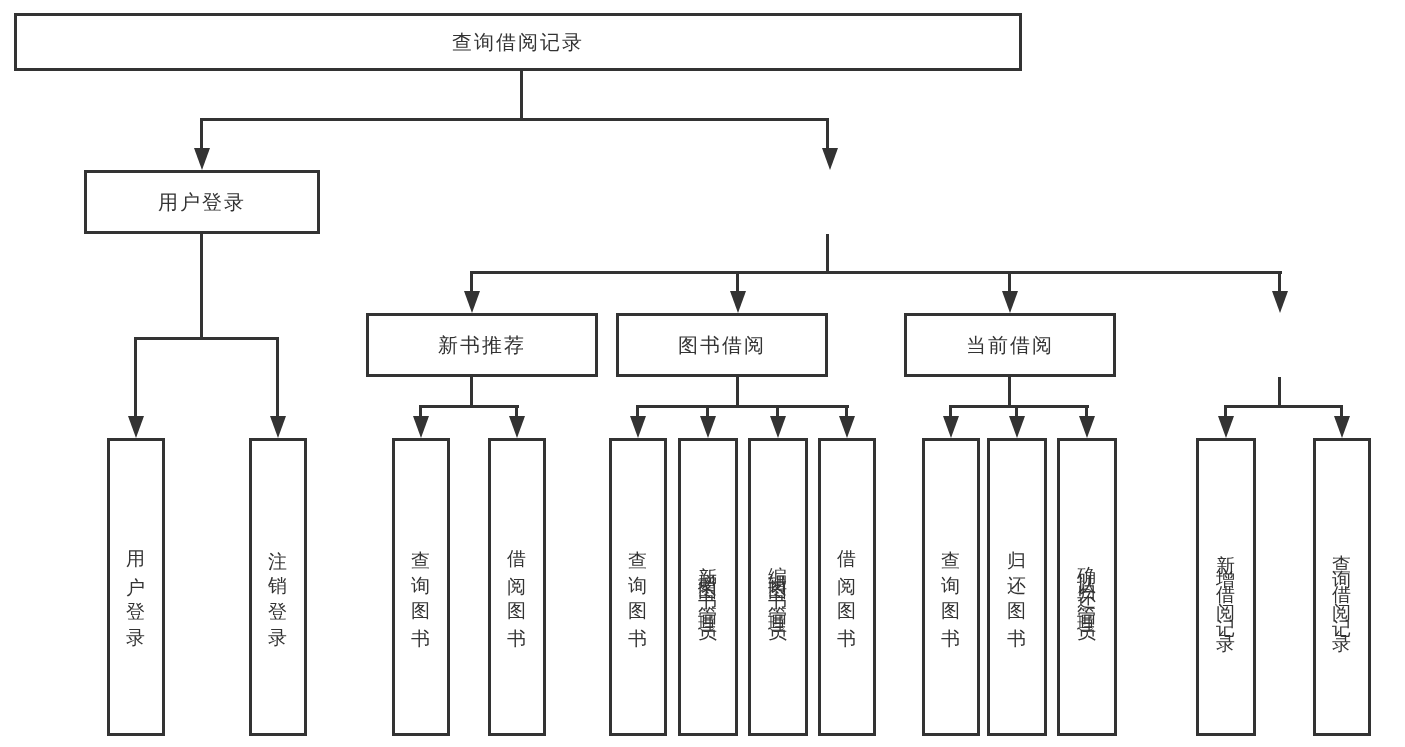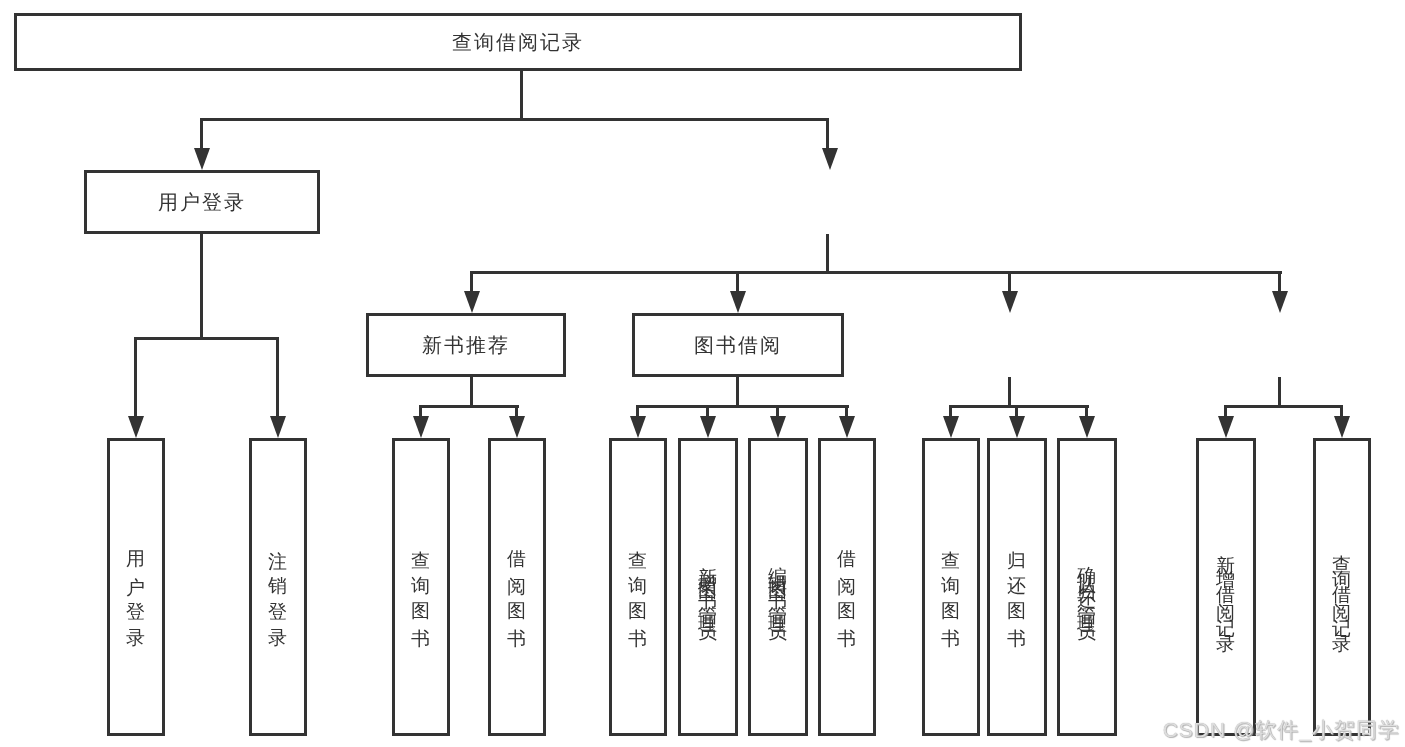--- a/index.html
+++ b/index.html
@@ -60,25 +60,28 @@
   <div class="h" style="left:470px;top:271px;width:812px;"></div>
   <div class="v" style="left:470px;top:273px;height:19px;"></div>
   <div class="v" style="left:736px;top:273px;height:19px;"></div>
   <div class="v" style="left:1008px;top:273px;height:19px;"></div>
   <div class="v" style="left:1278px;top:273px;height:19px;"></div>
   <div class="arrow" style="left:464px;top:291px;"></div>
   <div class="arrow" style="left:730px;top:291px;"></div>
   <div class="arrow" style="left:1002px;top:291px;"></div>
   <div class="arrow" style="left:1272px;top:291px;"></div>
 
-  <div class="node" style="left:366px;top:313px;width:200px;height:64px;">
+  <div class="node" style="left:366px;top:313px;width:232px;height:64px;">
     <span>新书推荐</span>
   </div>
-  <div class="node" style="left:632px;top:313px;width:212px;height:64px;">
+  <div class="node" style="left:616px;top:313px;width:212px;height:64px;">
     <span>图书借阅</span>
+  </div>
+  <div class="node" style="left:904px;top:313px;width:212px;height:64px;">
+    <span>当前借阅</span>
   </div>
 
   <div class="v" style="left:470px;top:377px;height:31px;"></div>
   <div class="v" style="left:736px;top:377px;height:31px;"></div>
   <div class="v" style="left:1008px;top:377px;height:31px;"></div>
   <div class="v" style="left:1278px;top:377px;height:31px;"></div>
 
   <div class="h" style="left:419px;top:405px;width:100px;"></div>
   <div class="h" style="left:636px;top:405px;width:213px;"></div>
   <div class="h" style="left:949px;top:405px;width:140px;"></div>
@@ -141,15 +144,14 @@
   <div class="node leaf" style="left:1057px;top:438px;width:60px;height:298px;">
     <span class="vlabel" style="letter-spacing: 8px;">确认归还（管理员）</span>
   </div>
   <div class="node leaf" style="left:1196px;top:438px;width:60px;height:298px;">
     <span class="vlabel" style="letter-spacing: 16px;">新增借阅记录</span>
   </div>
   <div class="node leaf" style="left:1313px;top:438px;width:58px;height:298px;">
     <span class="vlabel" style="letter-spacing: 16px;">查询借阅记录</span>
   </div>
 
-  <div class="watermark">CSDN @软件_小贺同学</div>
 
 </div>
 
 </body></html>

